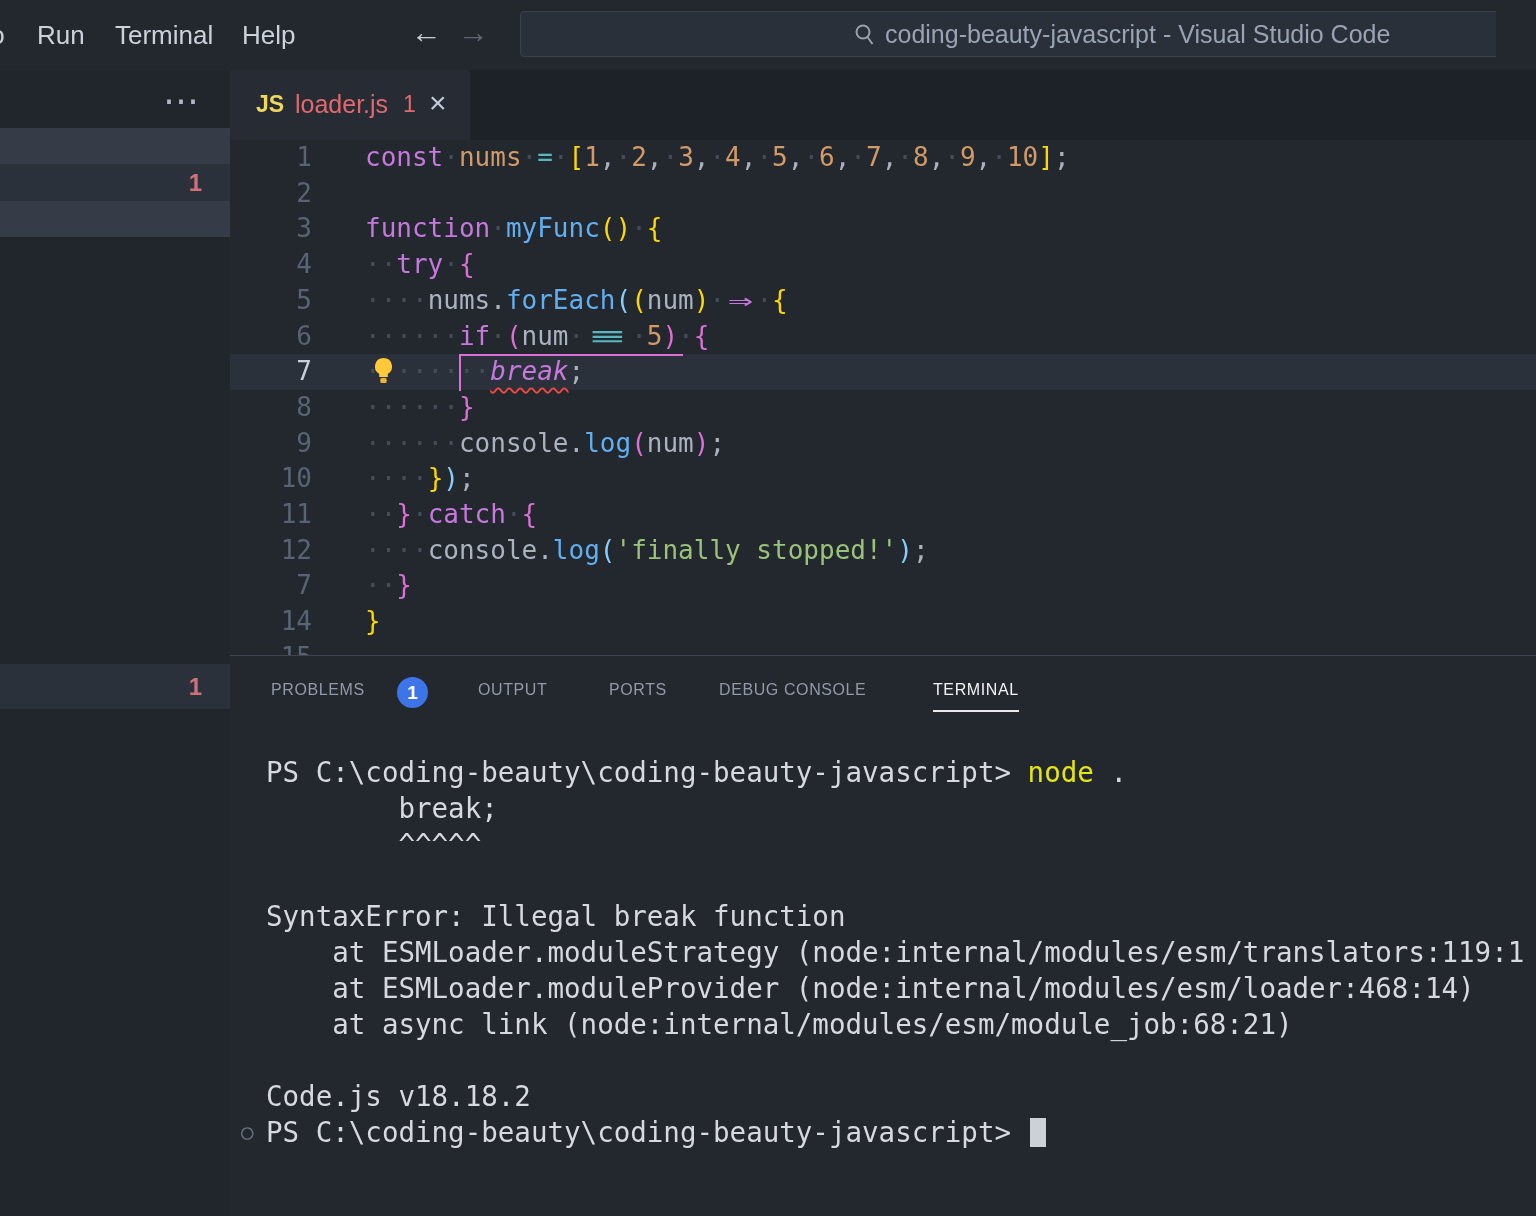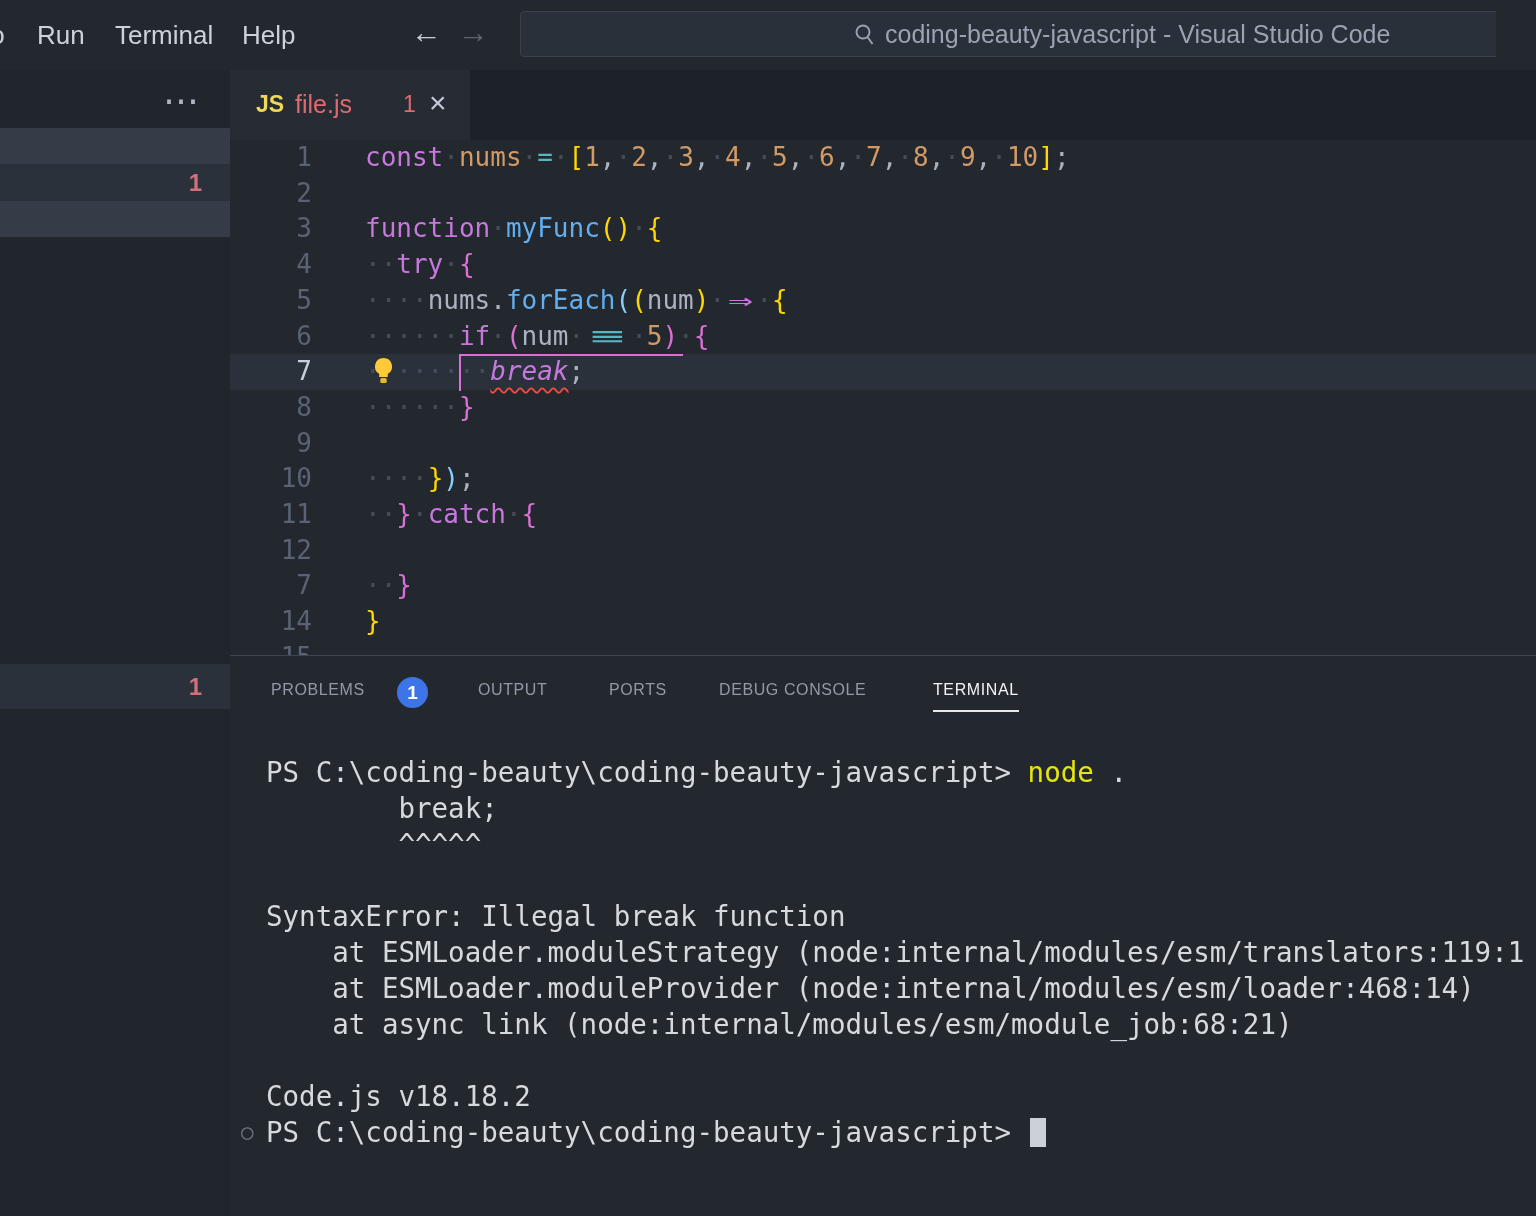--- a/index.html
+++ b/index.html
@@ -131,21 +131,21 @@
   </div>
   <div class="srow srow-3"></div>
   <div class="srow srow-4">
     <span class="sbadge">1</span>
   </div>
 </div>
 
 <div class="tabstrip">
   <div class="tab">
     <span class="jsicon">JS</span>
-    <span class="tabname">file.js</span>
+    <span class="tabname">loader.js</span>
     <span class="tabbadge">1</span>
     <span class="tabclose">×</span>
   </div>
 </div>
 
 <div class="editor">
   <div class="curline"></div>
   <div id="elines">
       <div class="eline">
         <span class="lnum">1</span>
@@ -174,31 +174,33 @@
       <div class="eline active">
         <span class="lnum">7</span>
         <span class="code"><span class="tk-ws">········</span><span class="tk-kw sq">break</span><span class="tk-fg">;</span></span>
       </div>
       <div class="eline">
         <span class="lnum">8</span>
         <span class="code"><span class="tk-ws">······</span><span class="tk-o">}</span></span>
       </div>
       <div class="eline">
         <span class="lnum">9</span>
+        <span class="code"><span class="tk-ws">······</span><span class="tk-fg">console</span><span class="tk-fg">.</span><span class="tk-fn">log</span><span class="tk-o">(</span><span class="tk-fg">num</span><span class="tk-o">)</span><span class="tk-fg">;</span></span>
       </div>
       <div class="eline">
         <span class="lnum">10</span>
         <span class="code"><span class="tk-ws">····</span><span class="tk-g">}</span><span class="tk-sb">)</span><span class="tk-fg">;</span></span>
       </div>
       <div class="eline">
         <span class="lnum">11</span>
         <span class="code"><span class="tk-ws">··</span><span class="tk-o">}</span><span class="tk-ws">·</span><span class="tk-kw">catch</span><span class="tk-ws">·</span><span class="tk-o">{</span></span>
       </div>
       <div class="eline">
         <span class="lnum">12</span>
+        <span class="code"><span class="tk-ws">····</span><span class="tk-fg">console</span><span class="tk-fg">.</span><span class="tk-fn">log</span><span class="tk-sb">(</span><span class="tk-str">'finally stopped!'</span><span class="tk-sb">)</span><span class="tk-fg">;</span></span>
       </div>
       <div class="eline">
         <span class="lnum">7</span>
         <span class="code"><span class="tk-ws">··</span><span class="tk-o">}</span></span>
       </div>
       <div class="eline">
         <span class="lnum">14</span>
         <span class="code"><span class="tk-g">}</span></span>
       </div>
       <div class="eline">

